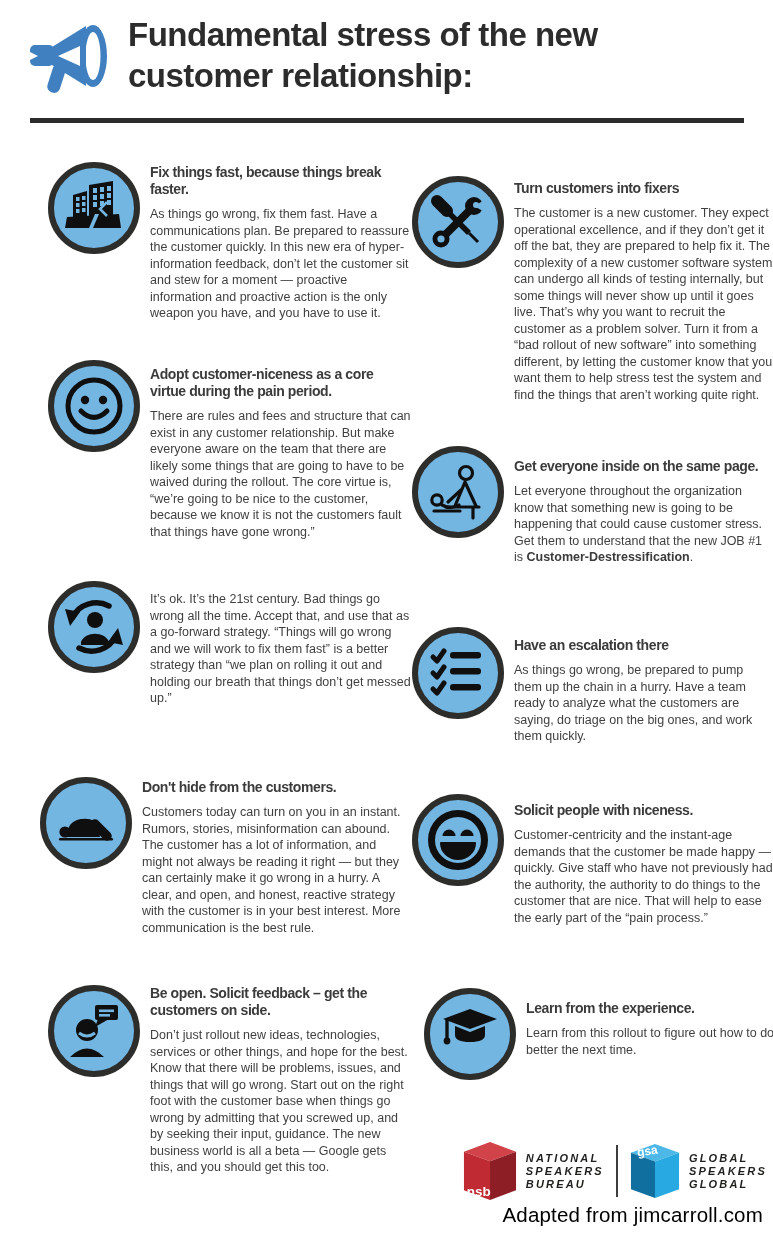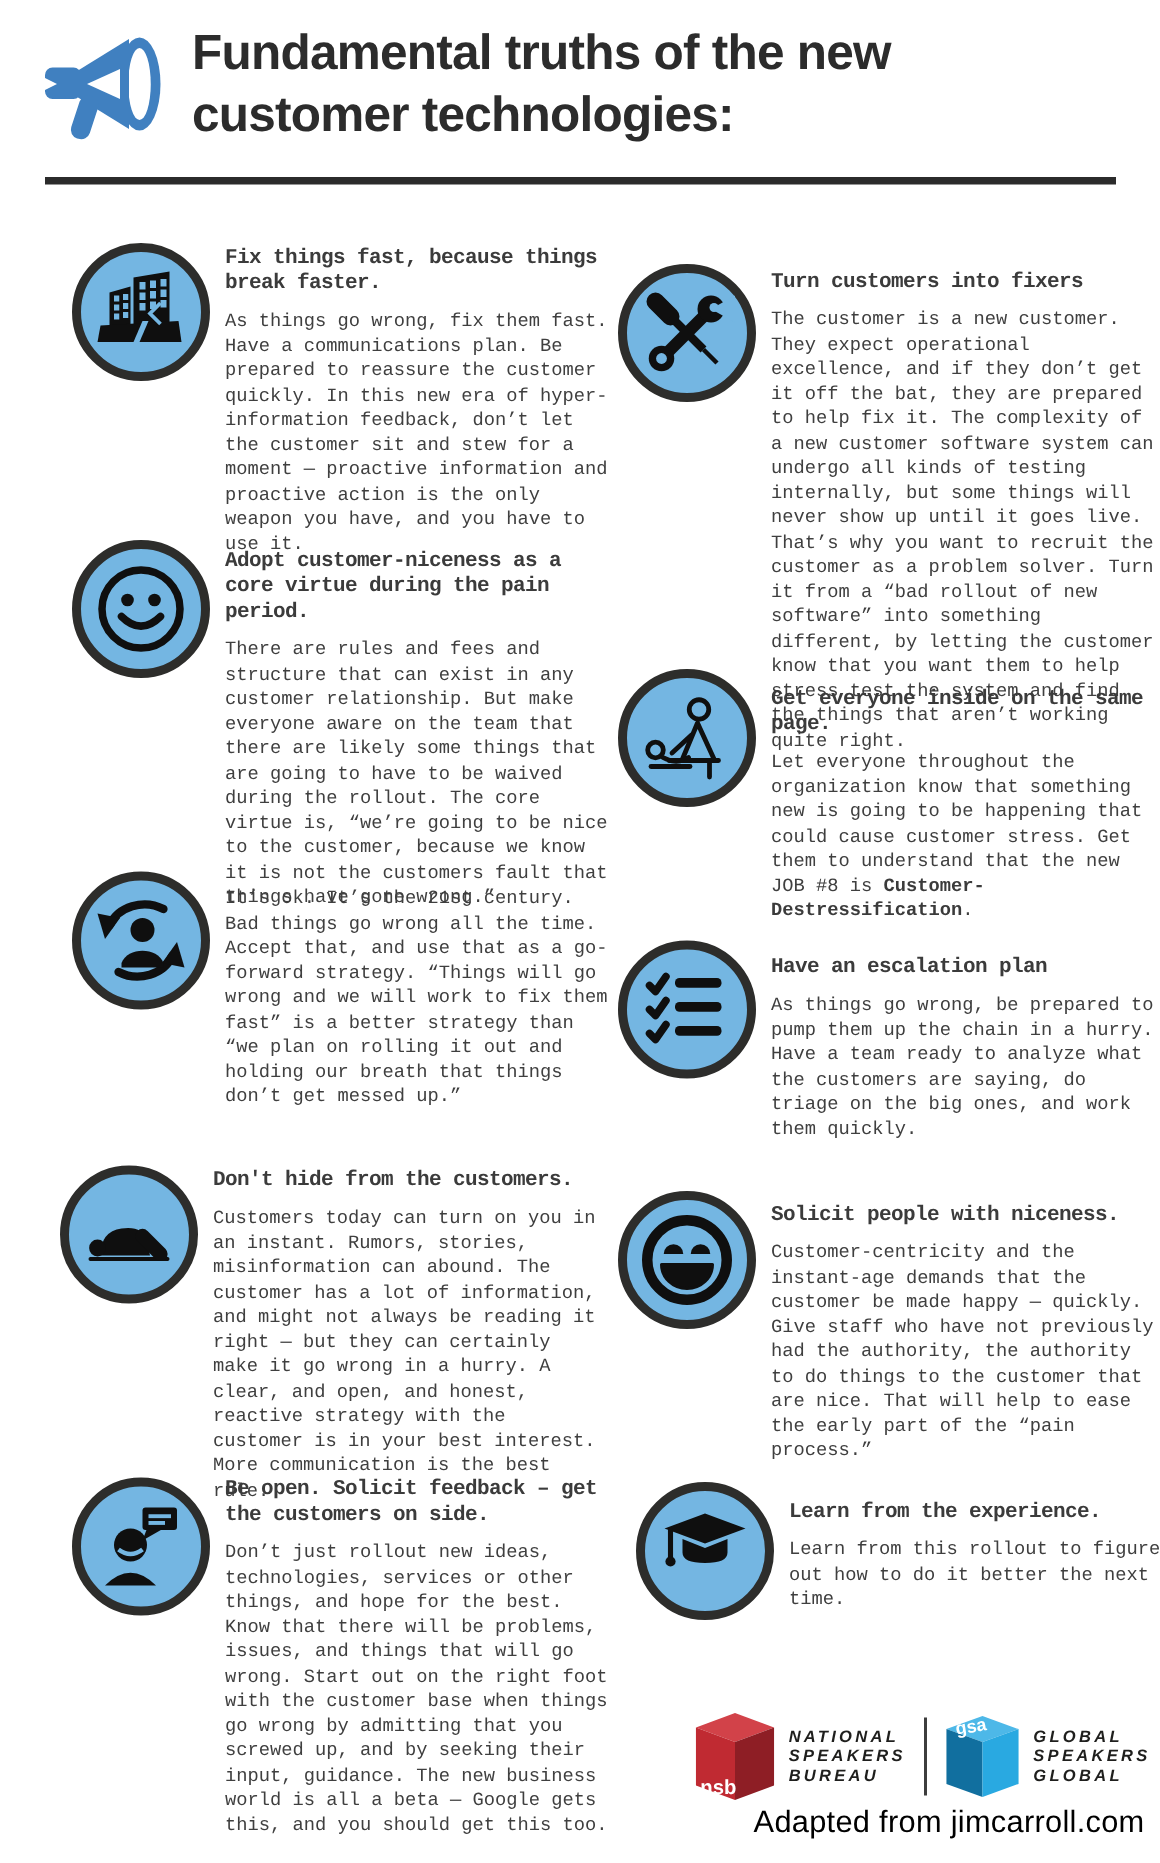--- a/index.html
+++ b/index.html
@@ -13,21 +13,21 @@
   
   .mega { position:absolute; left:24px; top:12px; width:100px; height:94px; }
   h1.page-title {
     position:absolute; left:128px; top:14px; width:600px;
     font-size:33px; line-height:41px; font-weight:bold; letter-spacing:-0.5px;
     color:#2c2c2c;
   }
   .rule { position:absolute; left:30px; top:118px; width:714px; height:5px; background:#2b2b2b; }
 
   
-  .item { position:absolute; display:flex; gap:10px;font-family:Liberation Mono, monospace; }
+  .item { position:absolute; display:flex; gap:10px; }
   .badge {
     flex:0 0 auto; width:92px; height:92px; border-radius:50%;
     background:#74b6e2; border:6px solid #2d2d2b;
     display:flex; align-items:center; justify-content:center;
   }
   .glyph { width:64px; height:64px; display:block; }
   .txt h3 { font-size:14px; line-height:17px; font-weight:bold; letter-spacing:-0.4px; color:#3b3b3b; }
   .txt p  { margin-top:8px; font-size:12.5px; line-height:16.5px; color:#3f3f3f; }
   .txt p b { color:#3b3b3b; }
 
@@ -44,21 +44,21 @@
 
   <svg class="mega" viewBox="0 0 100 92" aria-hidden="true">
     <ellipse cx="69" cy="43" rx="14" ry="31" fill="#4080c0"></ellipse>
     <ellipse cx="69" cy="43" rx="7.5" ry="24" fill="#ffffff"></ellipse>
     <polygon points="28,34 62,13 62,73 28,52" fill="#4080c0"></polygon>
     <polygon points="34,43 56,33 56,53" fill="#ffffff"></polygon>
     <rect x="6" y="32" width="24" height="21" rx="5" fill="#4080c0"></rect>
     <polygon points="6,39 14,43 6,47" fill="#ffffff"></polygon>
     <rect x="26" y="50" width="13" height="30" rx="6" transform="rotate(18 32 65)" fill="#4080c0"></rect>
   </svg>
-  <h1 class="page-title">Fundamental truths of the new customer technologies:</h1>
+  <h1 class="page-title">Fundamental stress of the new customer relationship:</h1>
   <div class="rule"></div>
 
   <section class="item" style="left:48px; top:162px; width:364px">
     <div class="badge">
       <svg class="glyph" viewBox="0 0 64 64">
         <g fill="#0f0f0f">
           <polygon points="27,9 51,5 51,41 27,45"></polygon>
           <polygon points="11,19 25,15 25,45 11,47"></polygon>
           <polygon points="5,41 57,38 59,52 3,52"></polygon>
         </g>
@@ -184,41 +184,41 @@
           <path d="M35,30 L22,42"></path>
           <circle cx="11" cy="40" r="5.2"></circle>
           <path d="M16,45 Q25,50 33,45"></path>
           <path d="M8,51 L34,51"></path>
           <path d="M20,47 L53,47 M47,47 L47,58"></path>
         </g>
       </svg>
     </div>
     <div class="txt" style="padding-top:12px">
       <h3>Get everyone inside on the same page.</h3>
-      <p><span>Let everyone throughout the organization know that something new is going to be happening that could cause customer stress. Get them to understand that the new JOB #8 is </span><b>Customer-Destressification</b><span>.</span></p>
+      <p><span>Let everyone throughout the organization know that something new is going to be happening that could cause customer stress. Get them to understand that the new JOB #1 is </span><b>Customer-Destressification</b><span>.</span></p>
     </div>
   </section>
 
   <section class="item" style="left:412px; top:627px; width:361px">
     <div class="badge">
       <svg class="glyph" viewBox="0 0 64 64">
         <g stroke="#0f0f0f" stroke-width="5" fill="none" stroke-linecap="round" stroke-linejoin="round">
           <path d="M7,16 l4,4 7,-10"></path>
           <path d="M7,32 l4,4 7,-10"></path>
           <path d="M7,48 l4,4 7,-10"></path>
         </g>
         <g fill="#0f0f0f">
           <rect x="24" y="11" width="31" height="6.5" rx="3"></rect>
           <rect x="24" y="27" width="31" height="6.5" rx="3"></rect>
           <rect x="24" y="43" width="31" height="6.5" rx="3"></rect>
         </g>
       </svg>
     </div>
     <div class="txt" style="padding-top:10px">
-      <h3>Have an escalation plan</h3>
+      <h3>Have an escalation there</h3>
       <p>As things go wrong, be prepared to pump them up the chain in a hurry. Have a team ready to analyze what the customers are saying, do triage on the big ones, and work them quickly.</p>
     </div>
   </section>
 
   <section class="item" style="left:412px; top:794px; width:361px">
     <div class="badge">
       <svg class="glyph" viewBox="0 0 64 64">
         <circle cx="32" cy="32" r="26.5" fill="none" stroke="#0f0f0f" stroke-width="7"></circle>
         <path d="M16.5,28 a6.5,6.5 0 0 1 13,0 z" fill="#0f0f0f"></path>
         <path d="M34.5,28 a6.5,6.5 0 0 1 13,0 z" fill="#0f0f0f"></path>

